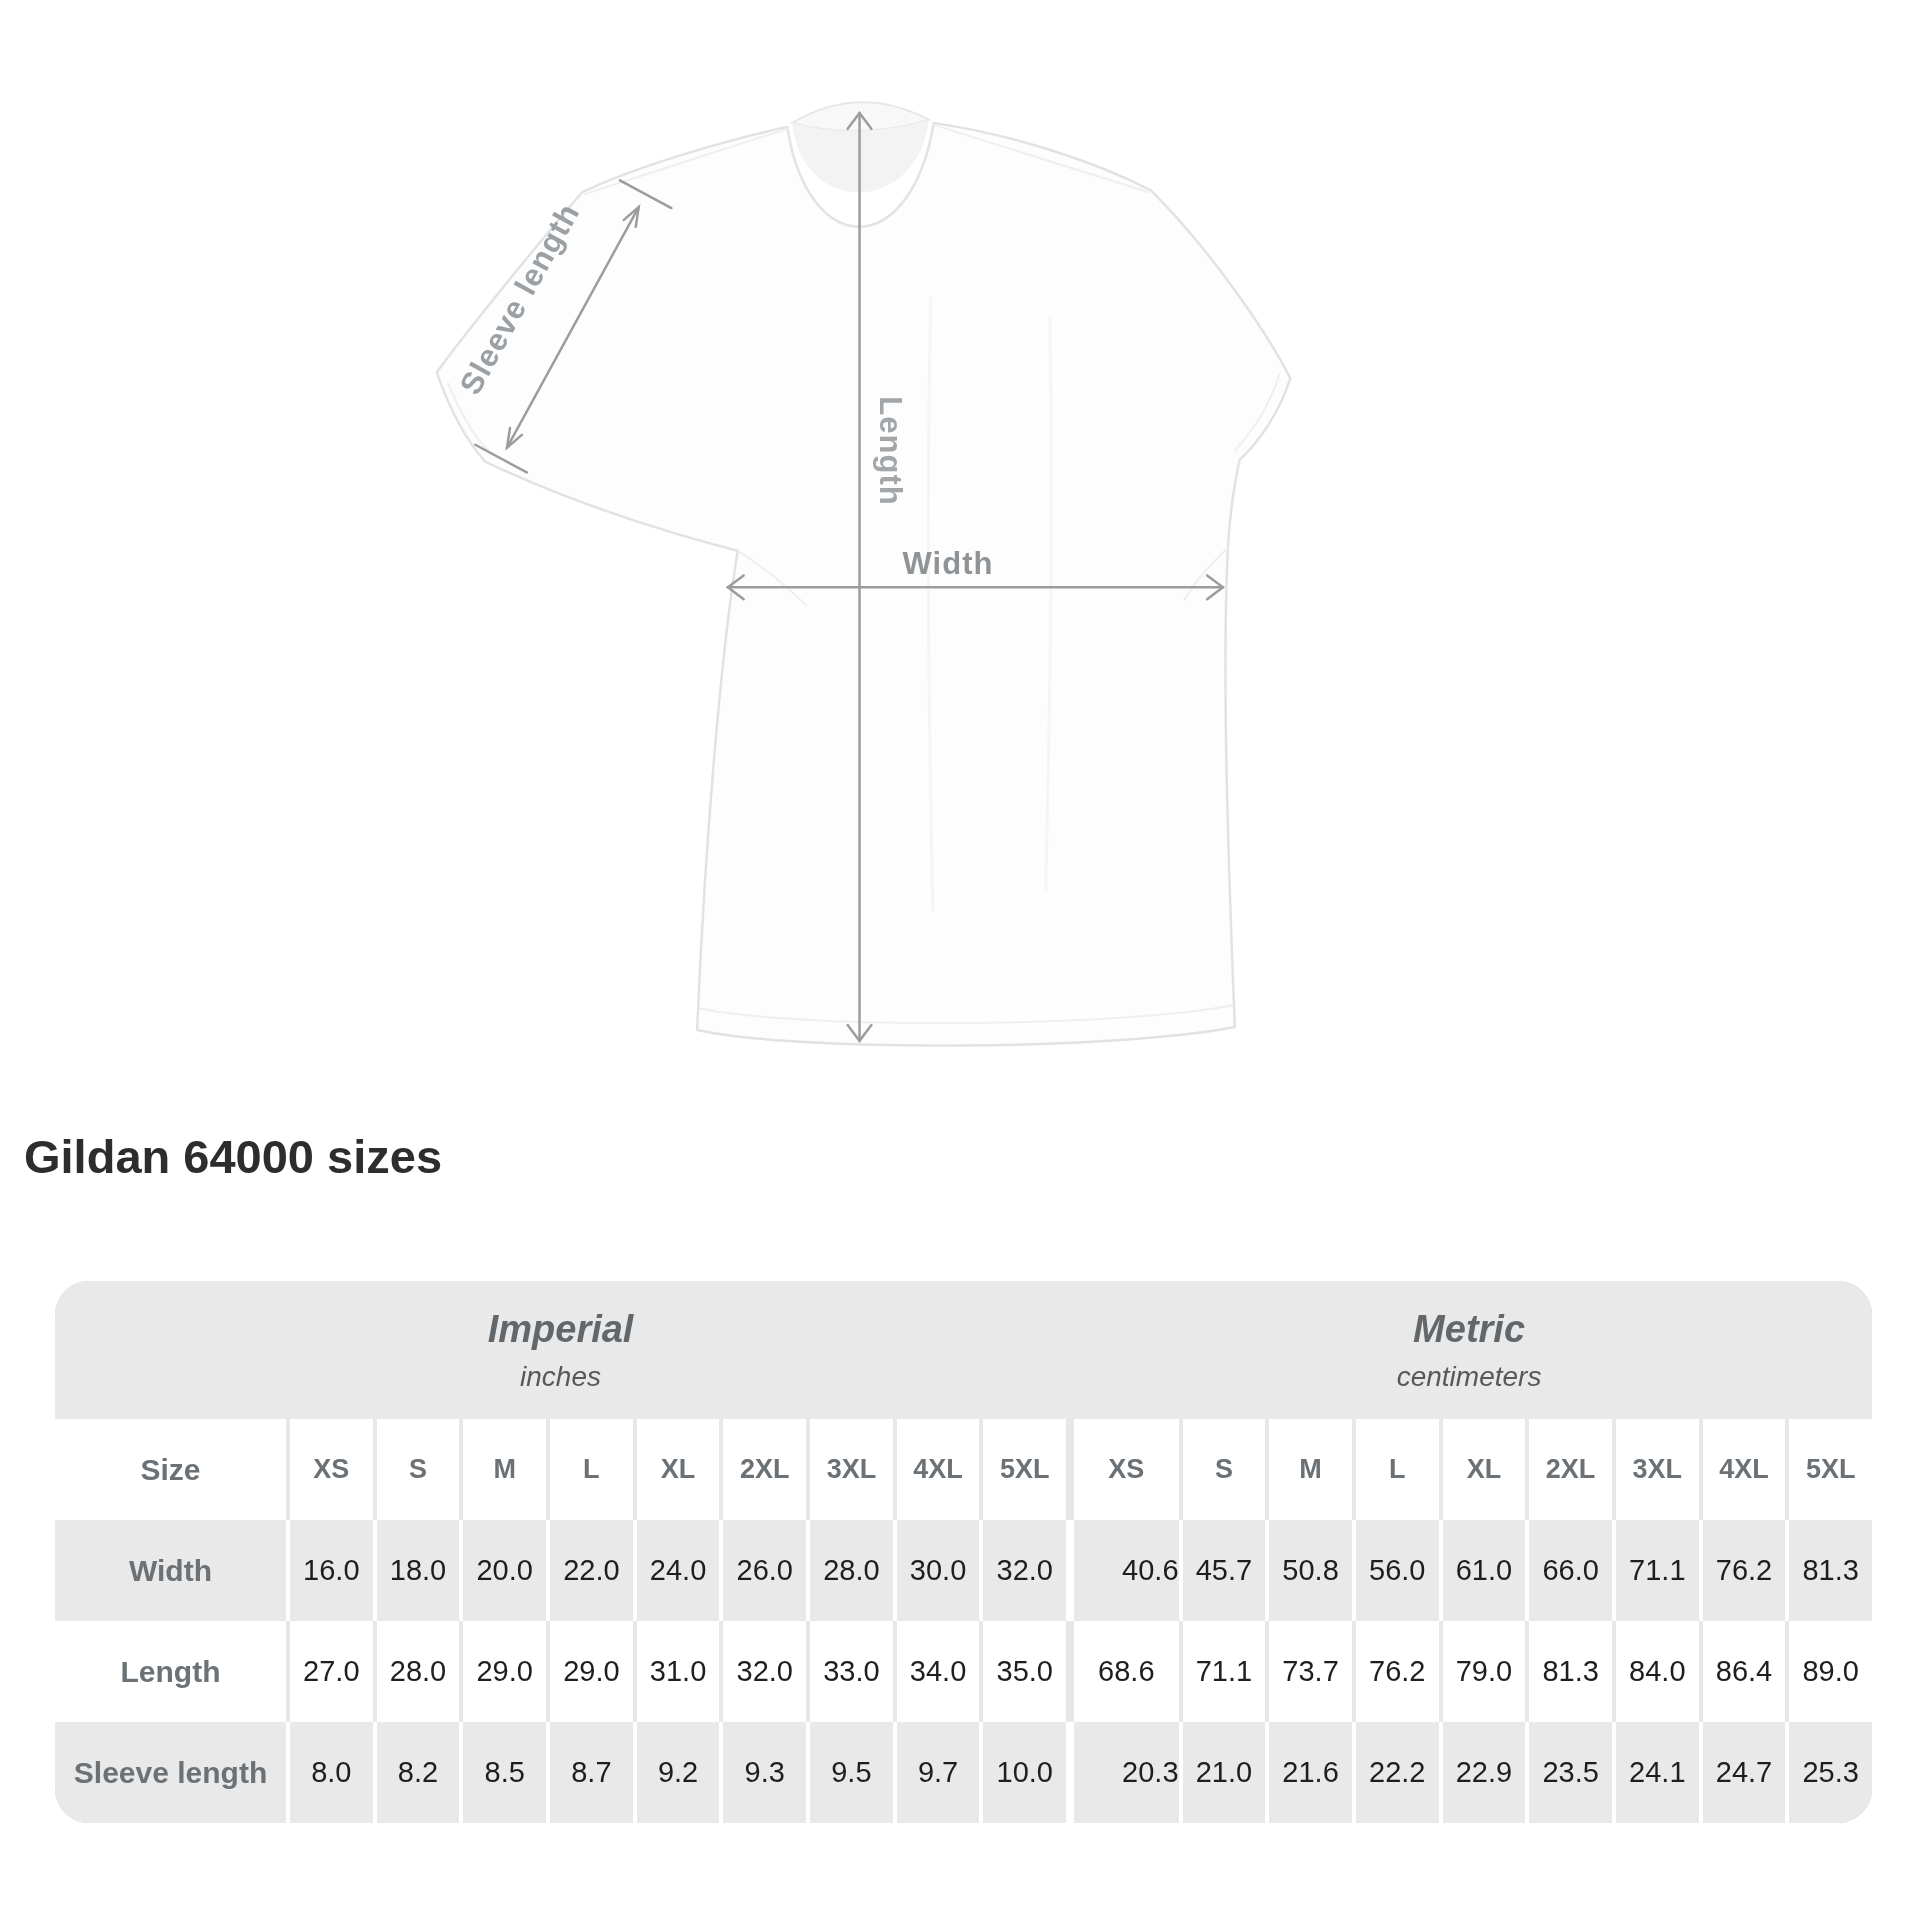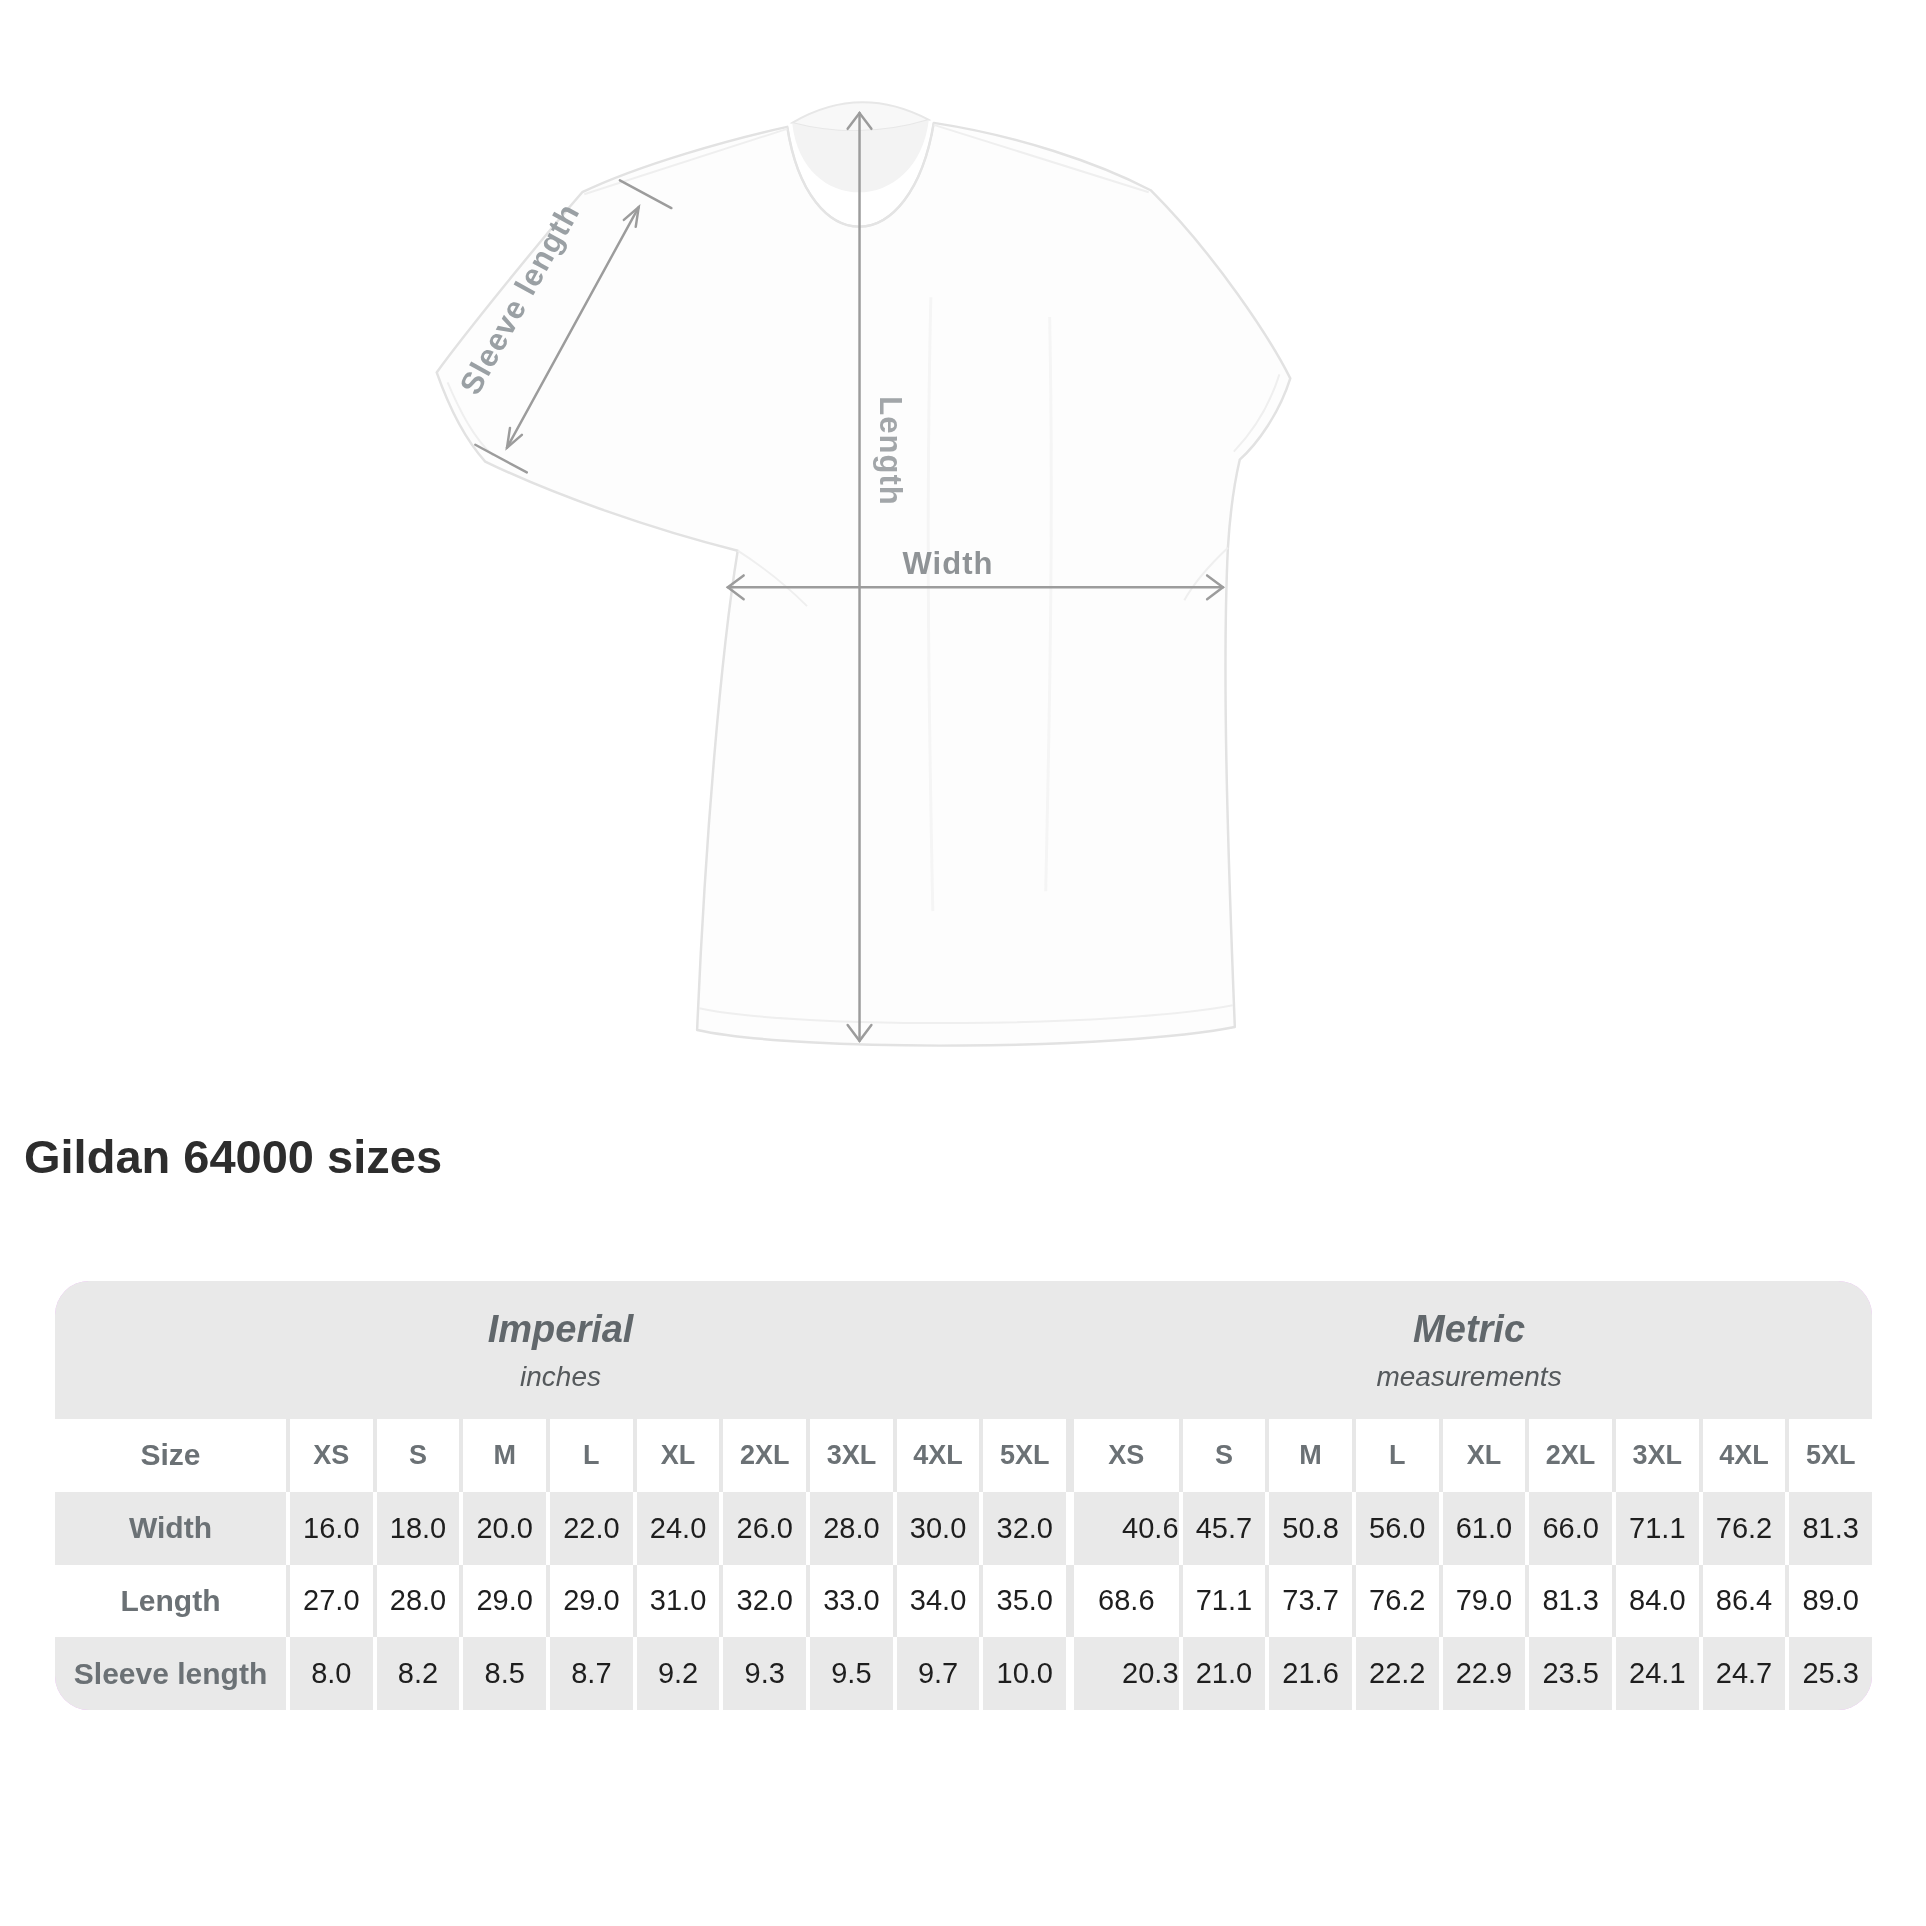--- a/index.html
+++ b/index.html
@@ -16,21 +16,21 @@
   .lbl-width{left:948px;top:564px;transform:translate(-50%,-50%);
              font-size:31px;color:#8f9396;letter-spacing:1px;}
 
   
   .title{position:absolute;left:0;top:1129px;width:100%;
          font-size:47px;font-weight:bold;color:#2d2d2d;padding-left:24px;}
   .note{position:absolute;left:0;top:1192px;width:100%;text-align:center;
         font-style:italic;font-size:28px;color:#4b4b4b;}
 
   
-  .size-table{position:absolute;left:55px;top:1281px;width:1817px;height:429px;
+  .size-table{position:absolute;left:55px;top:1281px;width:1817px;height:542px;
               display:grid;grid-template-columns:231px repeat(18,1fr);
               grid-template-rows:138px repeat(4,1fr);
               border-radius:34px;overflow:hidden;background:#f0abfc;}
   .gh{background:#e9e9e9;display:flex;flex-direction:column;align-items:center;
       justify-content:center;gap:10px;}
   .gh-imperial{grid-column:1/11;}
   .gh-metric{grid-column:11/20;}
   .gh .g-name{font-size:38px;font-weight:bold;font-style:italic;color:#61676b;}
   .gh .g-unit{font-size:28px;font-style:italic;color:#55595c;}
 
@@ -118,21 +118,21 @@
   <div class="title">Gildan 64000 sizes</div>
 
   <div class="size-table">
 
     <div class="gh gh-imperial">
       <div class="g-name">Imperial</div>
       <div class="g-unit">inches</div>
     </div>
     <div class="gh gh-metric">
       <div class="g-name">Metric</div>
-      <div class="g-unit">measurements</div>
+      <div class="g-unit">centimeters</div>
     </div>
 
     <div class="c l w">Size</div>
     <div class="c h w s">XS</div>
     <div class="c h w s">S</div>
     <div class="c h w s">M</div>
     <div class="c h w s">L</div>
     <div class="c h w s">XL</div>
     <div class="c h w s">2XL</div>
     <div class="c h w s">3XL</div>

